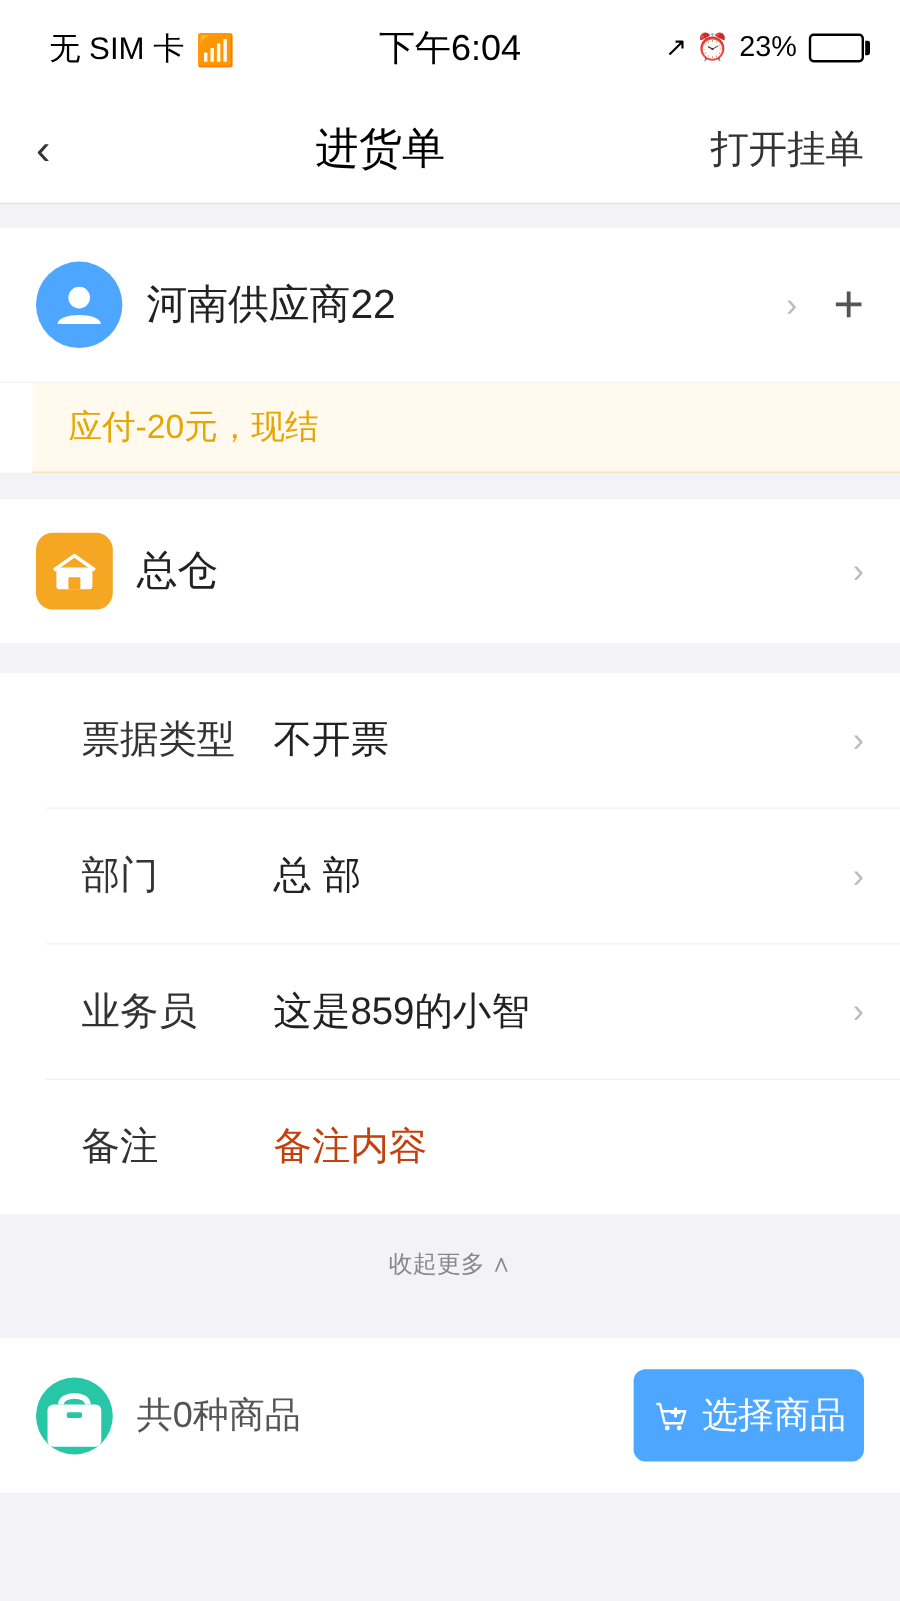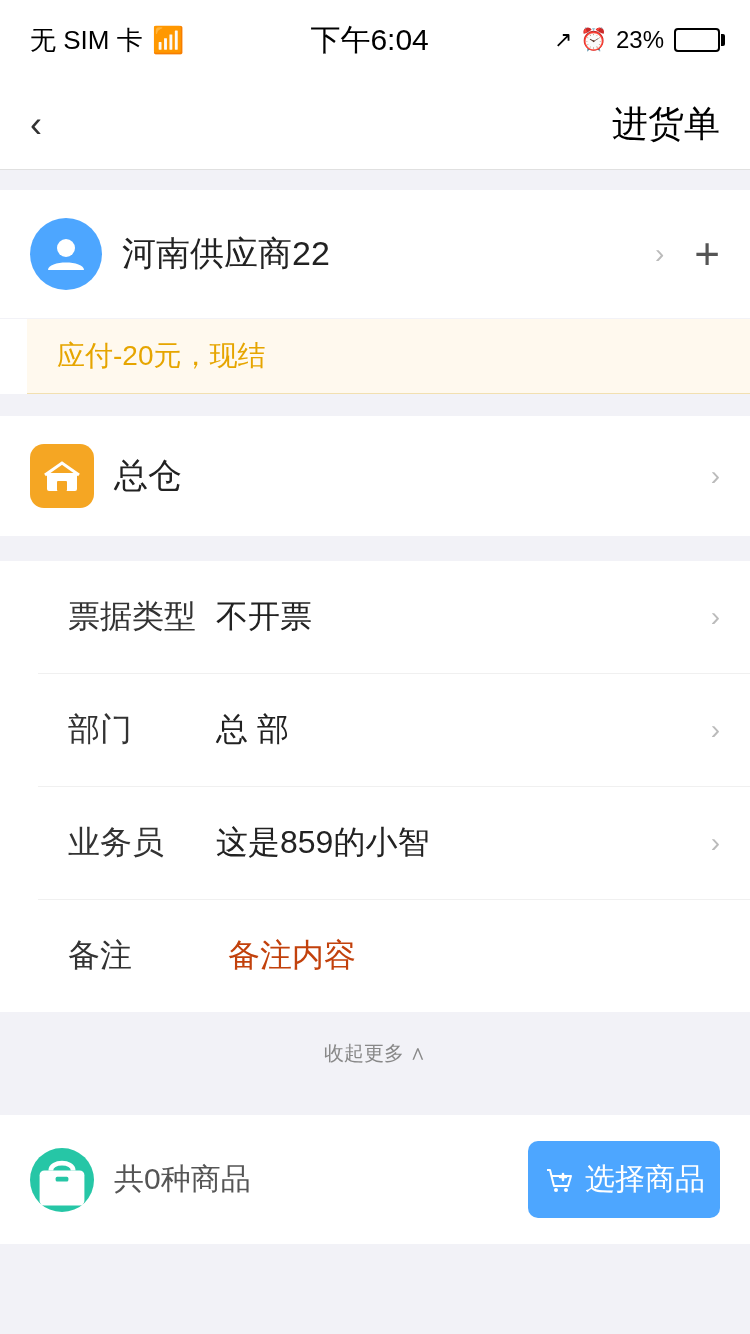--- a/index.html
+++ b/index.html
@@ -19,23 +19,24 @@
       background: #fff;
       display: flex;
       align-items: center;
       justify-content: space-between;
       padding: 0 30px;
       font-size: 28px;
       color: #000;
     }
     .status-left {
       display: flex;
-      align-items: center;
+      align-items: flex-end;
       gap: 10px;
       font-size: 26px;
+      margin-left: 11px;
     }
     .wifi-icon { font-size: 26px; }
     .status-right {
       display: flex;
       align-items: center;
       gap: 8px;
       font-size: 24px;
     }
     .battery-icon {
       display: inline-block;
@@ -208,21 +209,21 @@
     .form-label {
       font-size: 32px;
       color: #333;
       width: 140px;
       flex-shrink: 0;
     }
     .form-value {
       flex: 1;
       font-size: 32px;
       color: #222;
-      margin-left: 8px;
+      margin-left: 20px;
     }
     .form-placeholder {
       flex: 1;
       font-size: 32px;
       color: #c2410c;
       margin-left: 20px;
     }
 
     
     .collapse-row {
@@ -295,20 +296,21 @@
     <span>23%</span>
     <span class="battery-icon">
       <span class="battery-fill"></span>
     </span>
   </div>
 </div>
 
 <div class="nav-bar">
   <span class="nav-back">‹</span>
   <span class="nav-title">进货单</span>
+  <span class="nav-right">打开挂单</span>
 </div>
 
 <div class="page-body">
 
   <div class="section-gap"></div>
 
   <div class="card">
     <div class="supplier-row">
       <div class="supplier-avatar">
         <svg viewBox="0 0 44 44" fill="white" xmlns="http://www.w3.org/2000/svg">

